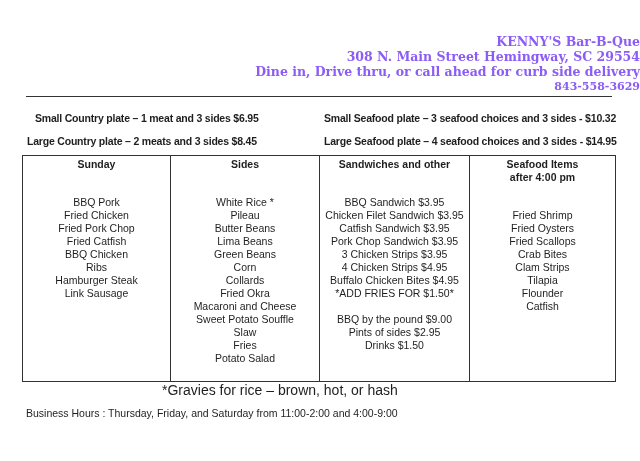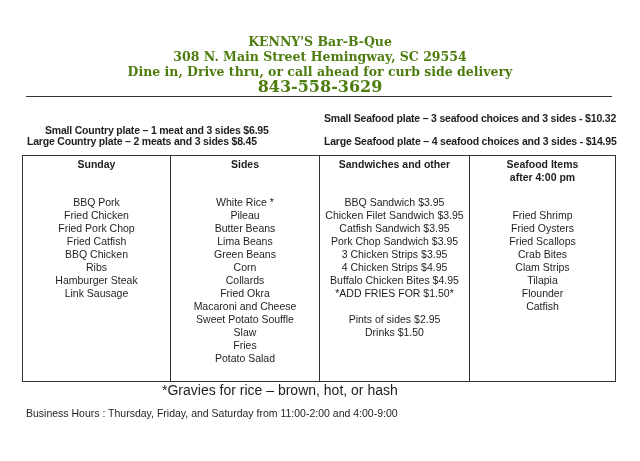--- a/index.html
+++ b/index.html
@@ -1,29 +1,29 @@
 <!DOCTYPE html>
 <html><head>
   <meta charset="utf-8">
   <style>
     html, body { margin: 0; padding: 0; }
     body {
       width: 640px; height: 461px; background: #ffffff; color: #1a1a1a;
       position: relative; overflow: hidden;
       font-family: "Liberation Sans", sans-serif;
     }
-    .header { position: absolute; top: 34px; left: 0; width: 640px; text-align: center;
-      font-family: "DejaVu Serif", "Liberation Serif", serif; font-weight: bold; color: #4d7c0f; }
+    .header { position: absolute; top: 34px; left: 0; width: 640px; text-align: right;
+      font-family: "DejaVu Serif", "Liberation Serif", serif; font-weight: bold; color: #8b5cf6; }
     .header .l1 { font-size: 12.5px; line-height: 15px; }
     .header .l2 { font-size: 12.5px; line-height: 15px; }
     .header .l3 { font-size: 12.5px; line-height: 15px; }
-    .header .l4 { font-size: 16px; line-height: 15px; }
+    .header .l4 { font-size: 11px; line-height: 15px; }
     .rule { position: absolute; top: 96px; left: 26px; width: 586px; height: 0; border-top: 1.5px solid #333; }
     .plate { position: absolute; font-size: 10.5px; font-weight: bold; color: #1e1e1e; white-space: nowrap; letter-spacing: -0.2px; }
-    .p1 { top: 112px; left: 45px; margin-top: 12px; }
+    .p1 { top: 112px; left: 35px; }
     .p2 { top: 135px; left: 27px; }
     .p3 { top: 112px; left: 324px; }
     .p4 { top: 135px; left: 324px; }
     .menu-table { position: absolute; top: 155px; left: 22px; width: 594px; height: 227px;
       border: 1.3px solid #333; box-sizing: border-box; display: flex; }
     .col { box-sizing: border-box; text-align: center; font-size: 10.5px; color: #1e1e1e; }
     .col + .col { border-left: 1.3px solid #333; }
     .c1 { width: 147px; } .c2 { width: 149px; } .c3 { width: 150px; } .c4 { flex: 1; }
     .col-head { font-weight: bold; line-height: 13px; padding-top: 2px; }
     .col-items { margin-top: 25px; }
@@ -87,20 +87,21 @@
     <div class="col-items">
       <div class="item">BBQ Sandwich $3.95</div>
       <div class="item">Chicken Filet Sandwich $3.95</div>
       <div class="item">Catfish Sandwich $3.95</div>
       <div class="item">Pork Chop Sandwich $3.95</div>
       <div class="item">3 Chicken Strips $3.95</div>
       <div class="item">4 Chicken Strips $4.95</div>
       <div class="item">Buffalo Chicken Bites $4.95</div>
       <div class="item">*ADD FRIES FOR $1.50*</div>
       <div class="gap"></div>
+      <div class="item">BBQ by the pound $9.00</div>
       <div class="item">Pints of sides $2.95</div>
       <div class="item">Drinks $1.50</div>
     </div>
   </div>
   <div class="col c4">
     <div class="col-head">
       <div>Seafood Items</div>
       <div>after 4:00 pm</div>
     </div>
     <div class="col-items">

